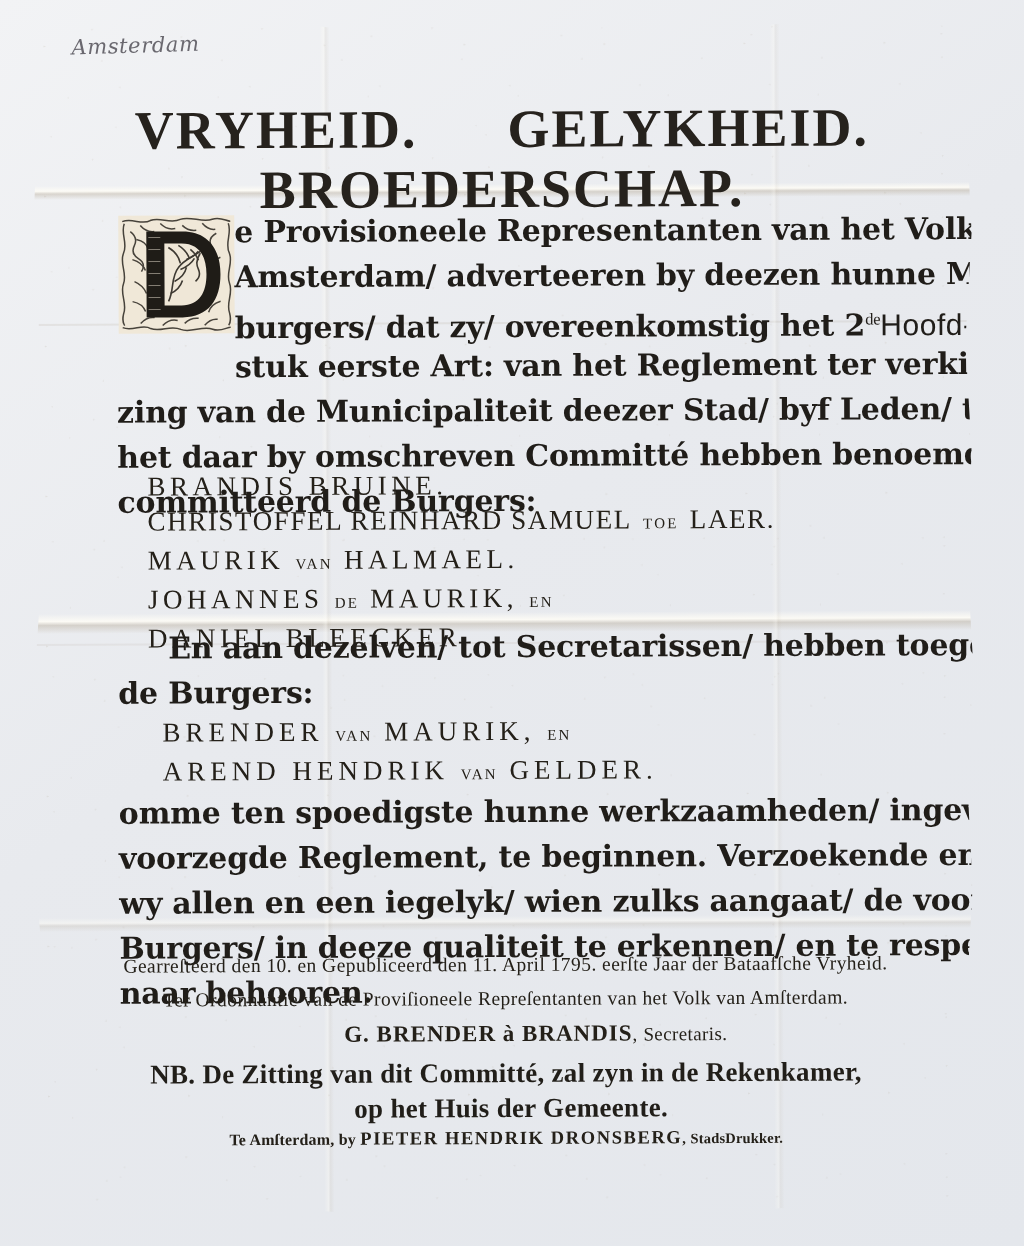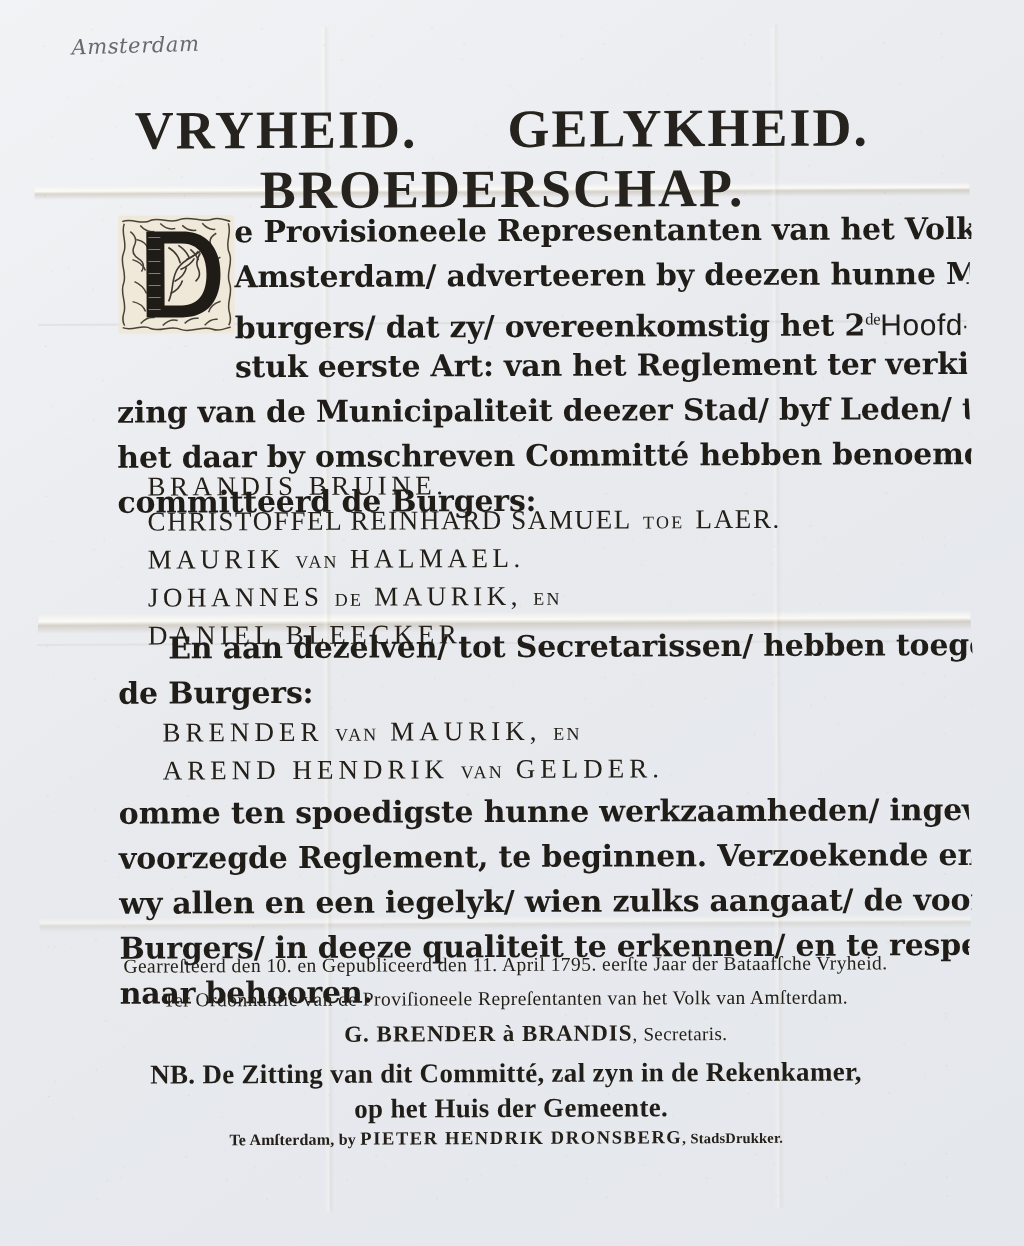--- a/index.html
+++ b/index.html
@@ -213,21 +213,21 @@
   }
   .name-line {
     display: block;
     white-space: nowrap;
     font-size: 27px;
     letter-spacing: 4.5px;
     line-height: 35px;
   }
   .name-line .tight { letter-spacing: 1.6px; }
   .name-line .smallcap {
-    font-size: 18px;
+    font-size: 15px;
     letter-spacing: 2.2px;
     text-align: right;
   }
   #committee-names {
     left: 118px;
     top: 452px;
   }
   #secretary-names {
     left: 132px;
     top: 698px;

